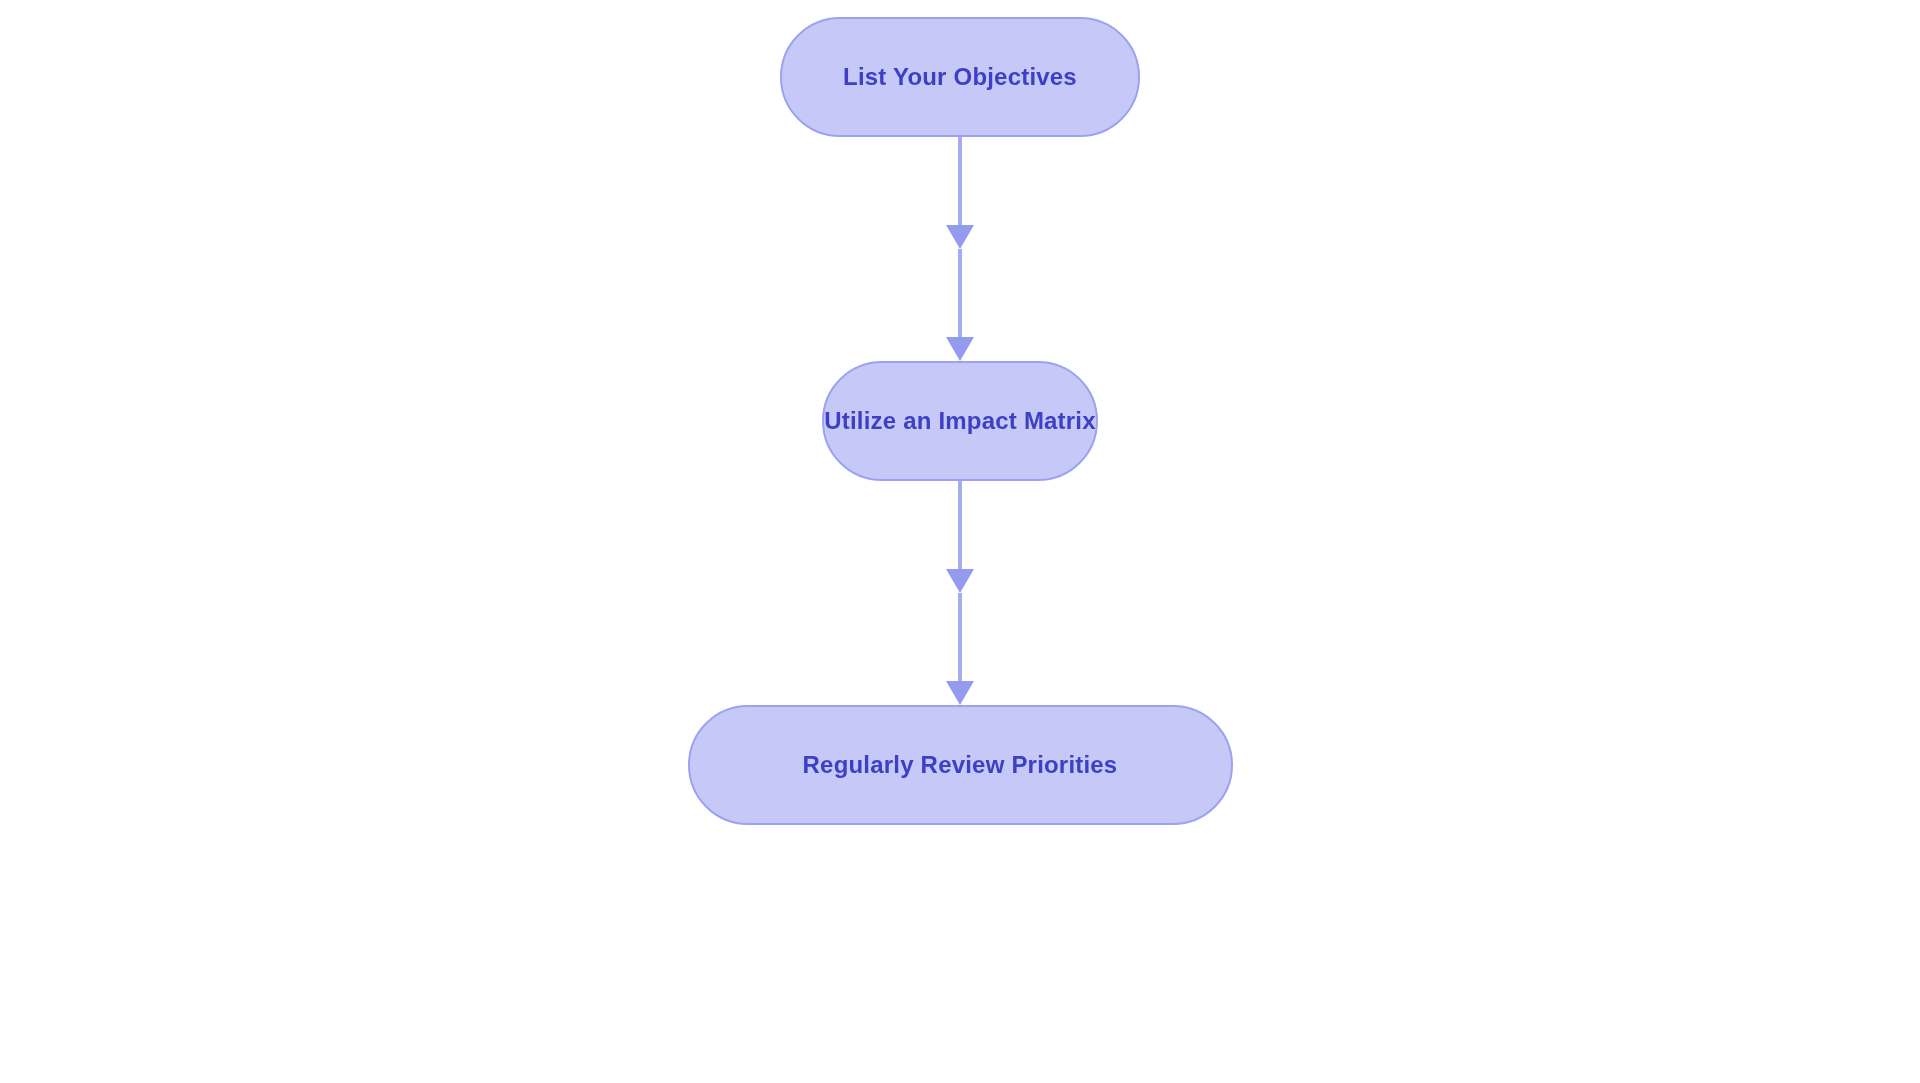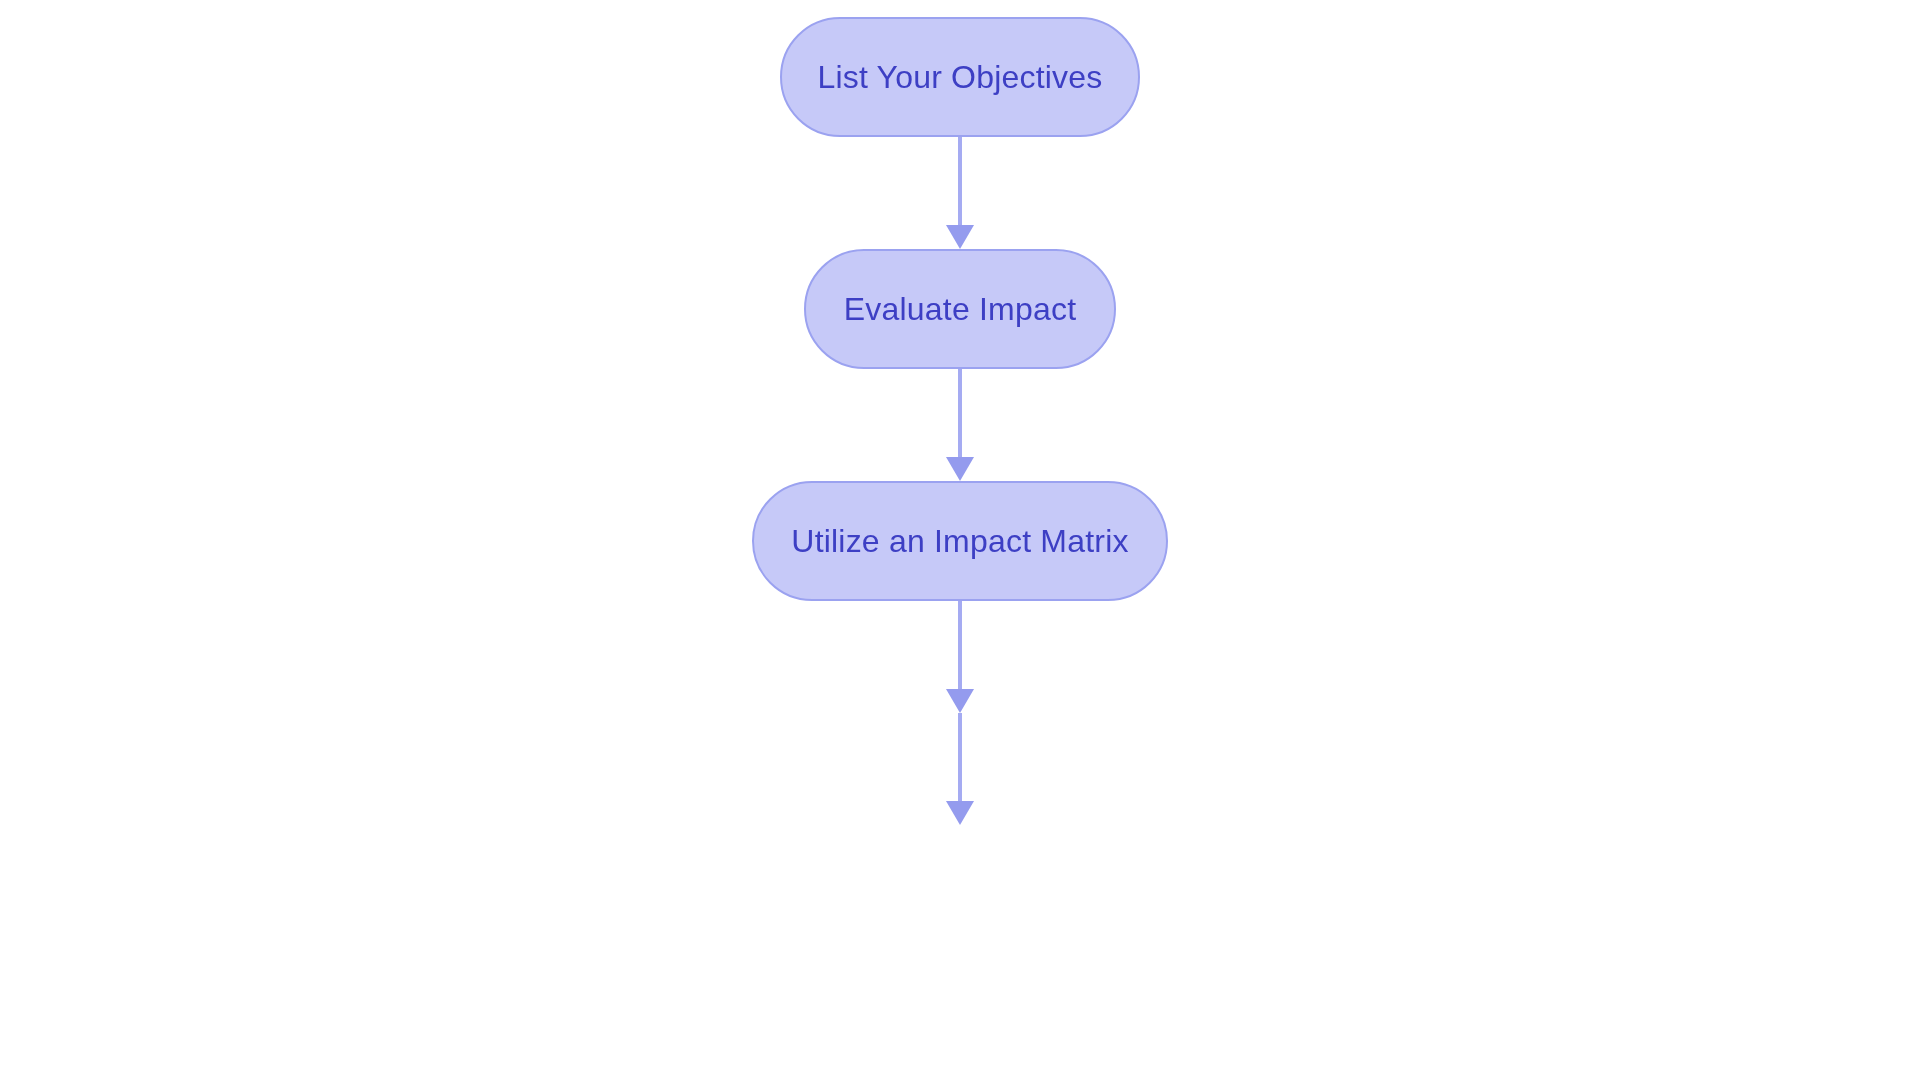--- a/index.html
+++ b/index.html
@@ -38,22 +38,22 @@
     border-radius: 60px;
     background: var(--node-fill);
     border: 2px solid var(--node-border);
     display: flex;
     align-items: center;
     justify-content: center;
     flex: 0 0 auto;
   }
   .node span {
     color: var(--node-text);
-    font-size: 32px;
-    font-weight: 400;
+    font-size: 24px;
+    font-weight: 700;
     letter-spacing: 0.2px;
     white-space: nowrap;
   }
   
   .node:nth-of-type(1) { width: 360px; }
   .node:nth-of-type(3) { width: 312px; }
   .node:nth-of-type(5) { width: 416px; align-items: center; }
   .node:nth-of-type(7) { width: 545px; }
   .node:nth-of-type(9) { width: 451px; }
 
@@ -86,23 +86,20 @@
 
     <div class="node">
       <span>List Your Objectives</span>
     </div>
 
     <div class="connector">
       <div class="line"></div>
       <div class="head"></div>
     </div>
 
-    <div class="node">
-      <span>Evaluate Impact</span>
-    </div>
 
     <div class="connector">
       <div class="line"></div>
       <div class="head"></div>
     </div>
 
     <div class="node">
       <span>Utilize an Impact Matrix</span>
     </div>
 
@@ -110,15 +107,18 @@
       <div class="line"></div>
       <div class="head"></div>
     </div>
 
 
     <div class="connector">
       <div class="line"></div>
       <div class="head"></div>
     </div>
 
+    <div class="node">
+      <span>Regularly Review Priorities</span>
+    </div>
 
   </div>
 </div>
 
 </body></html>

